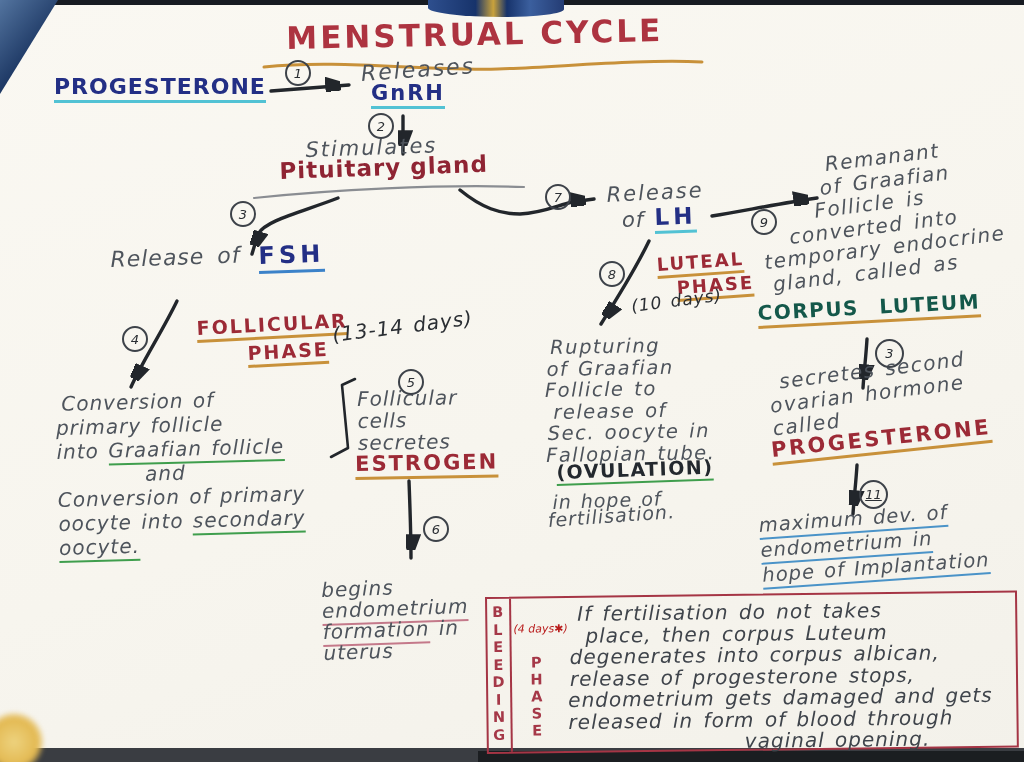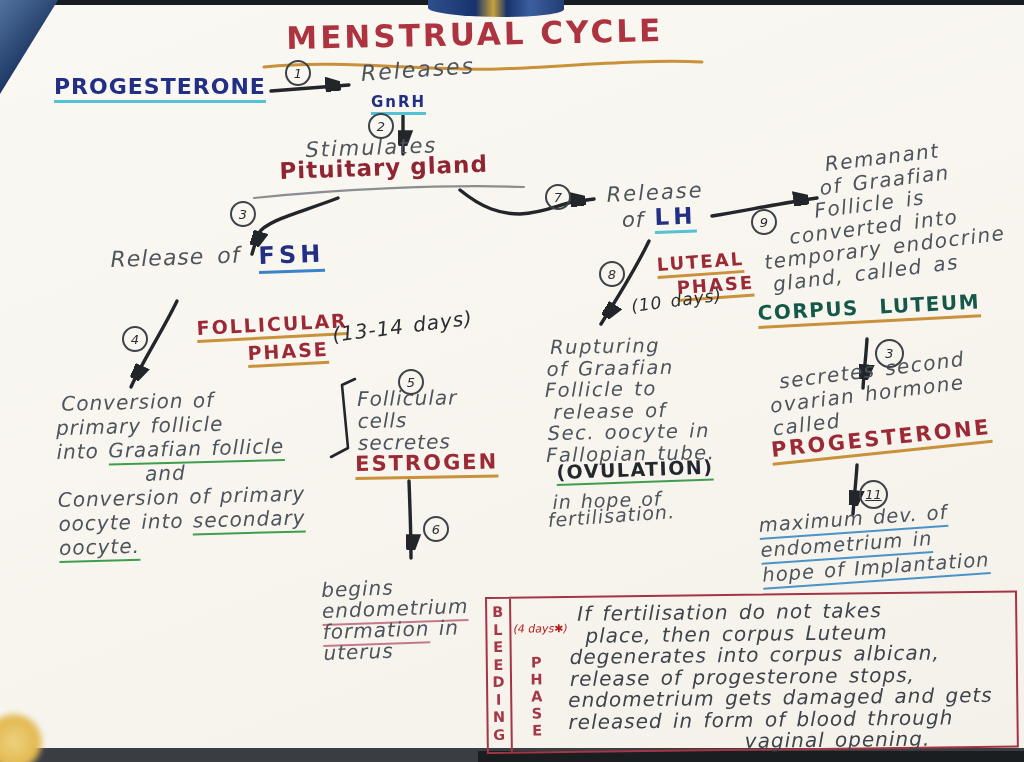--- a/index.html
+++ b/index.html
@@ -83,21 +83,21 @@
   <path d="M254,198 C330,190 440,184 524,187" stroke="#8a8d92" stroke-width="2.2" fill="none" stroke-linecap="round"></path>
 </svg>
 
 <div class="blk txt" style="left:286px;top:20px;font-size:31px;font-weight:bold;letter-spacing:3px;color:#ad3340;transform:rotate(-1.2deg);">MENSTRUAL CYCLE</div>
 
 <div class="blk txt" style="left:54px;top:74px;font-size:22px;letter-spacing:1px;">
   <span class="navy u-cyan">PROGESTERONE</span>
 </div>
 
 <div class="blk txt hw" style="left:360px;top:61px;font-size:22px;letter-spacing:2px;transform:rotate(-4deg);">Releases</div>
-<div class="blk txt" style="left:371px;top:93px;font-size:15px;letter-spacing:2px;">
+<div class="blk txt" style="left:371px;top:81px;font-size:21px;letter-spacing:2px;">
   <span class="navy u-cyan">GnRH</span>
 </div>
 
 <div class="blk txt hw" style="left:305px;top:138px;font-size:21px;letter-spacing:2px;transform:rotate(-2deg);">Stimulates</div>
 <div class="blk txt boldred" style="left:279px;top:158px;font-size:23px;letter-spacing:1px;color:#8f2433;transform:rotate(-2deg);">Pituitary gland</div>
 
 <div class="blk txt hw" style="left:110px;top:247px;font-size:22px;word-spacing:5px;transform:rotate(-2deg);">Release of</div>
 <div class="blk txt" style="left:258px;top:242px;font-size:24px;letter-spacing:4px;transform:rotate(-2deg);">
   <span class="navy u-blue">FSH</span>
 </div>

